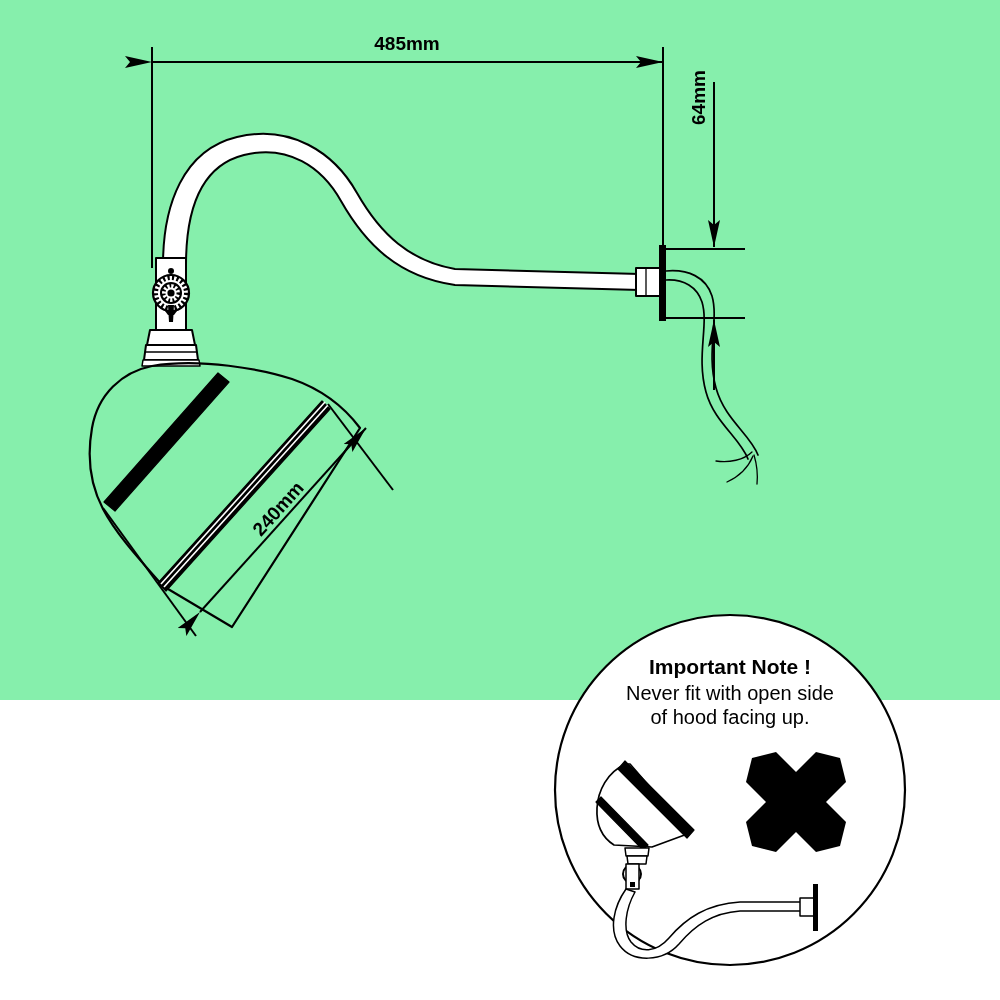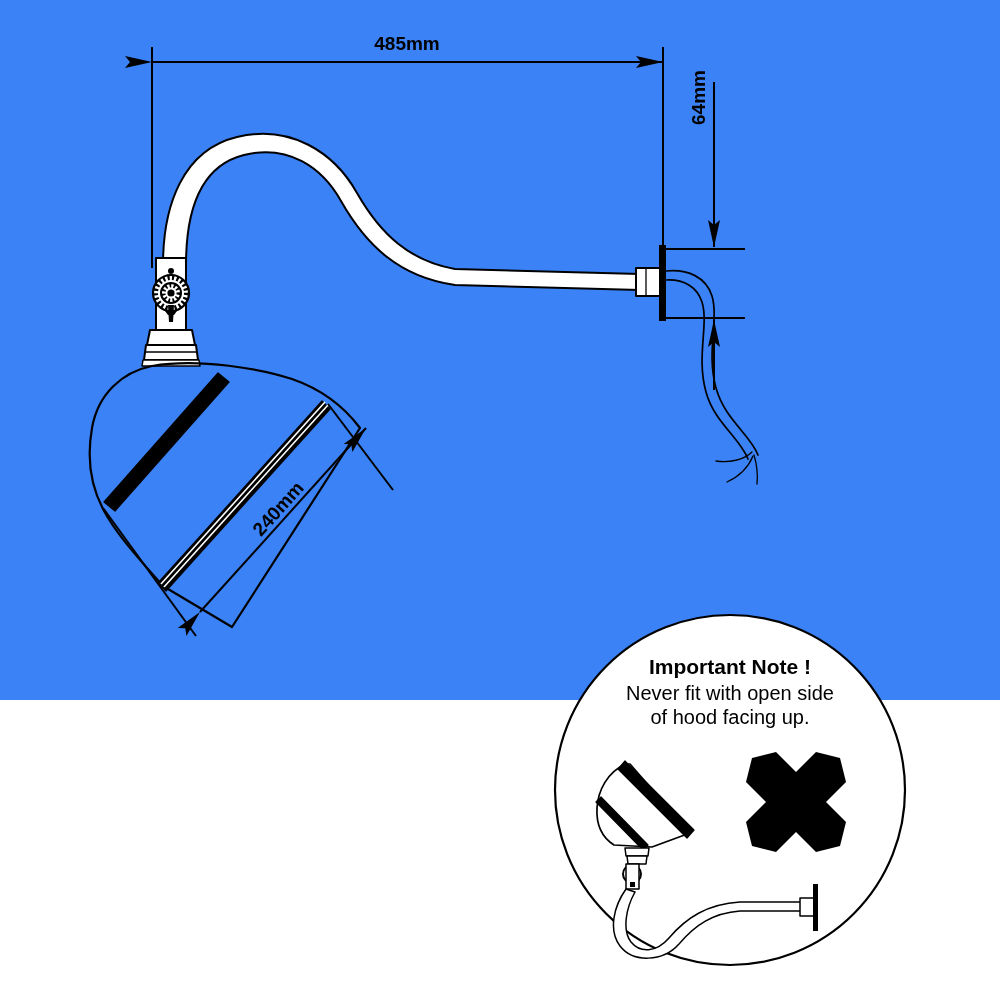--- a/index.html
+++ b/index.html
@@ -11,21 +11,21 @@
   body {
     width: 1000px;
     height: 1000px;
     font-family: "Liberation Sans", sans-serif;
     overflow: hidden;
   }
   #drawing-root {
     position: relative;
     width: 1000px;
     height: 700px;
-    background: #3b82f6;
+    background: #86efac;
     text-decoration: underline;
   }
   svg.sheet {
     display: block;
     width: 1000px;
     height: 1000px;
   }
   .outline {
     fill: none;
     stroke: #000000;

